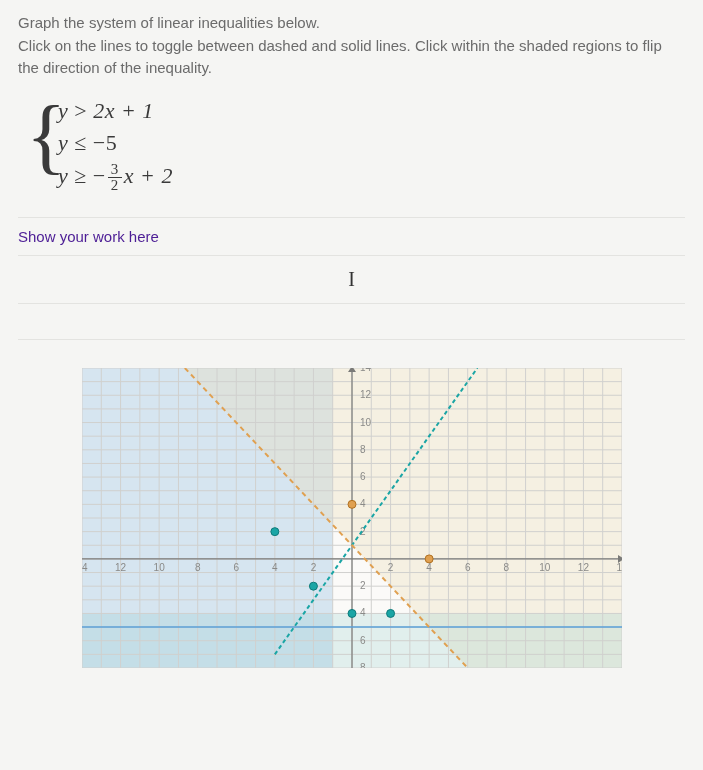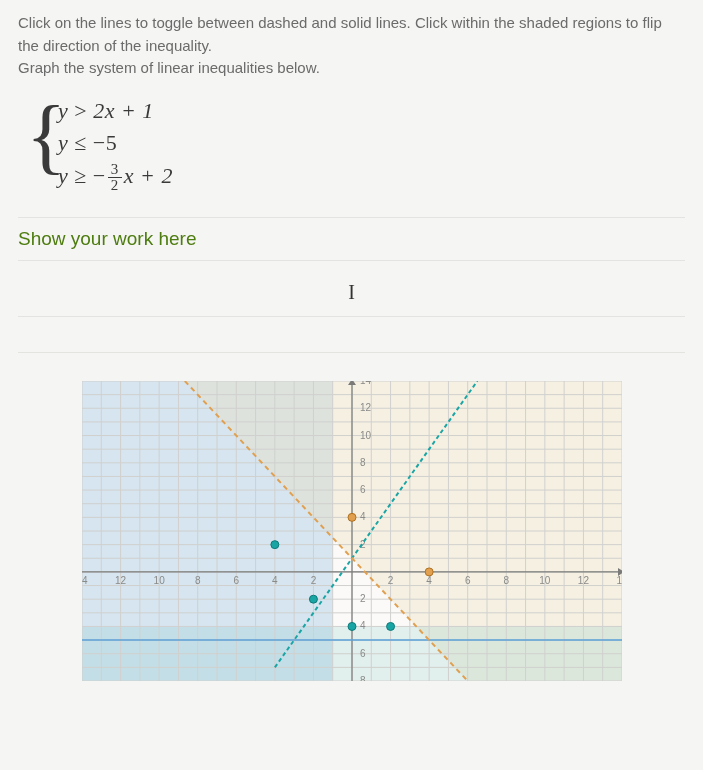--- a/index.html
+++ b/index.html
@@ -42,26 +42,26 @@
       vertical-align: middle;
       text-align: center;
       font-size: 15px;
       line-height: 1;
       font-style: normal;
       margin: 0 2px;
     }
     .frac .num { display:block; border-bottom:1px solid #3a3a3a; padding:0 3px; }
     .frac .den { display:block; padding:0 3px; }
     .show-work {
-      color: #4d7c0f;
-      font-size: 19px;
+      color: #4c1d95;
+      font-size: 15px;
       border-top: 1px solid #e3e3e0;
       border-bottom: 1px solid #e3e3e0;
       padding: 10px 0;
-      margin-bottom: 8px;
+      margin-bottom: 0;
     }
     .cursor-row {
       border-bottom: 1px solid #e3e3e0;
       padding: 12px 0;
       text-align: center;
       font-family: "Times New Roman", serif;
       font-size: 20px;
       color: #333;
     }
     .spacer {
@@ -83,22 +83,22 @@
     .line-solid-teal { stroke: #1aa5a5; stroke-width: 2; stroke-dasharray: 4 3; fill:none;}
     .line-dash-orange { stroke: #e0a050; stroke-width: 2; stroke-dasharray: 5 4; fill:none;}
     .line-solid-blue { stroke: #5aa0d8; stroke-width: 1.5; fill:none;}
     .pt { fill: #1aa5a5; stroke:#0d7a7a; stroke-width:1; }
     .pt-o { fill: #e0a050; stroke:#b07020; stroke-width:1; }
   </style>
 </head>
 <body>
 
 <div class="instructions">
+  <div>Graph the system of linear inequalities below.</div>
   <div>Click on the lines to toggle between dashed and solid lines. Click within the shaded regions to flip the direction of the inequality.</div>
-  <div>Graph the system of linear inequalities below.</div>
 </div>
 
 <div class="math-system">
   <span class="brace">{</span>
   <div class="eq-line">
     <span>y</span>
     <span class="op">&gt;</span>
     <span>2x + 1</span>
   </div>
   <div class="eq-line">

